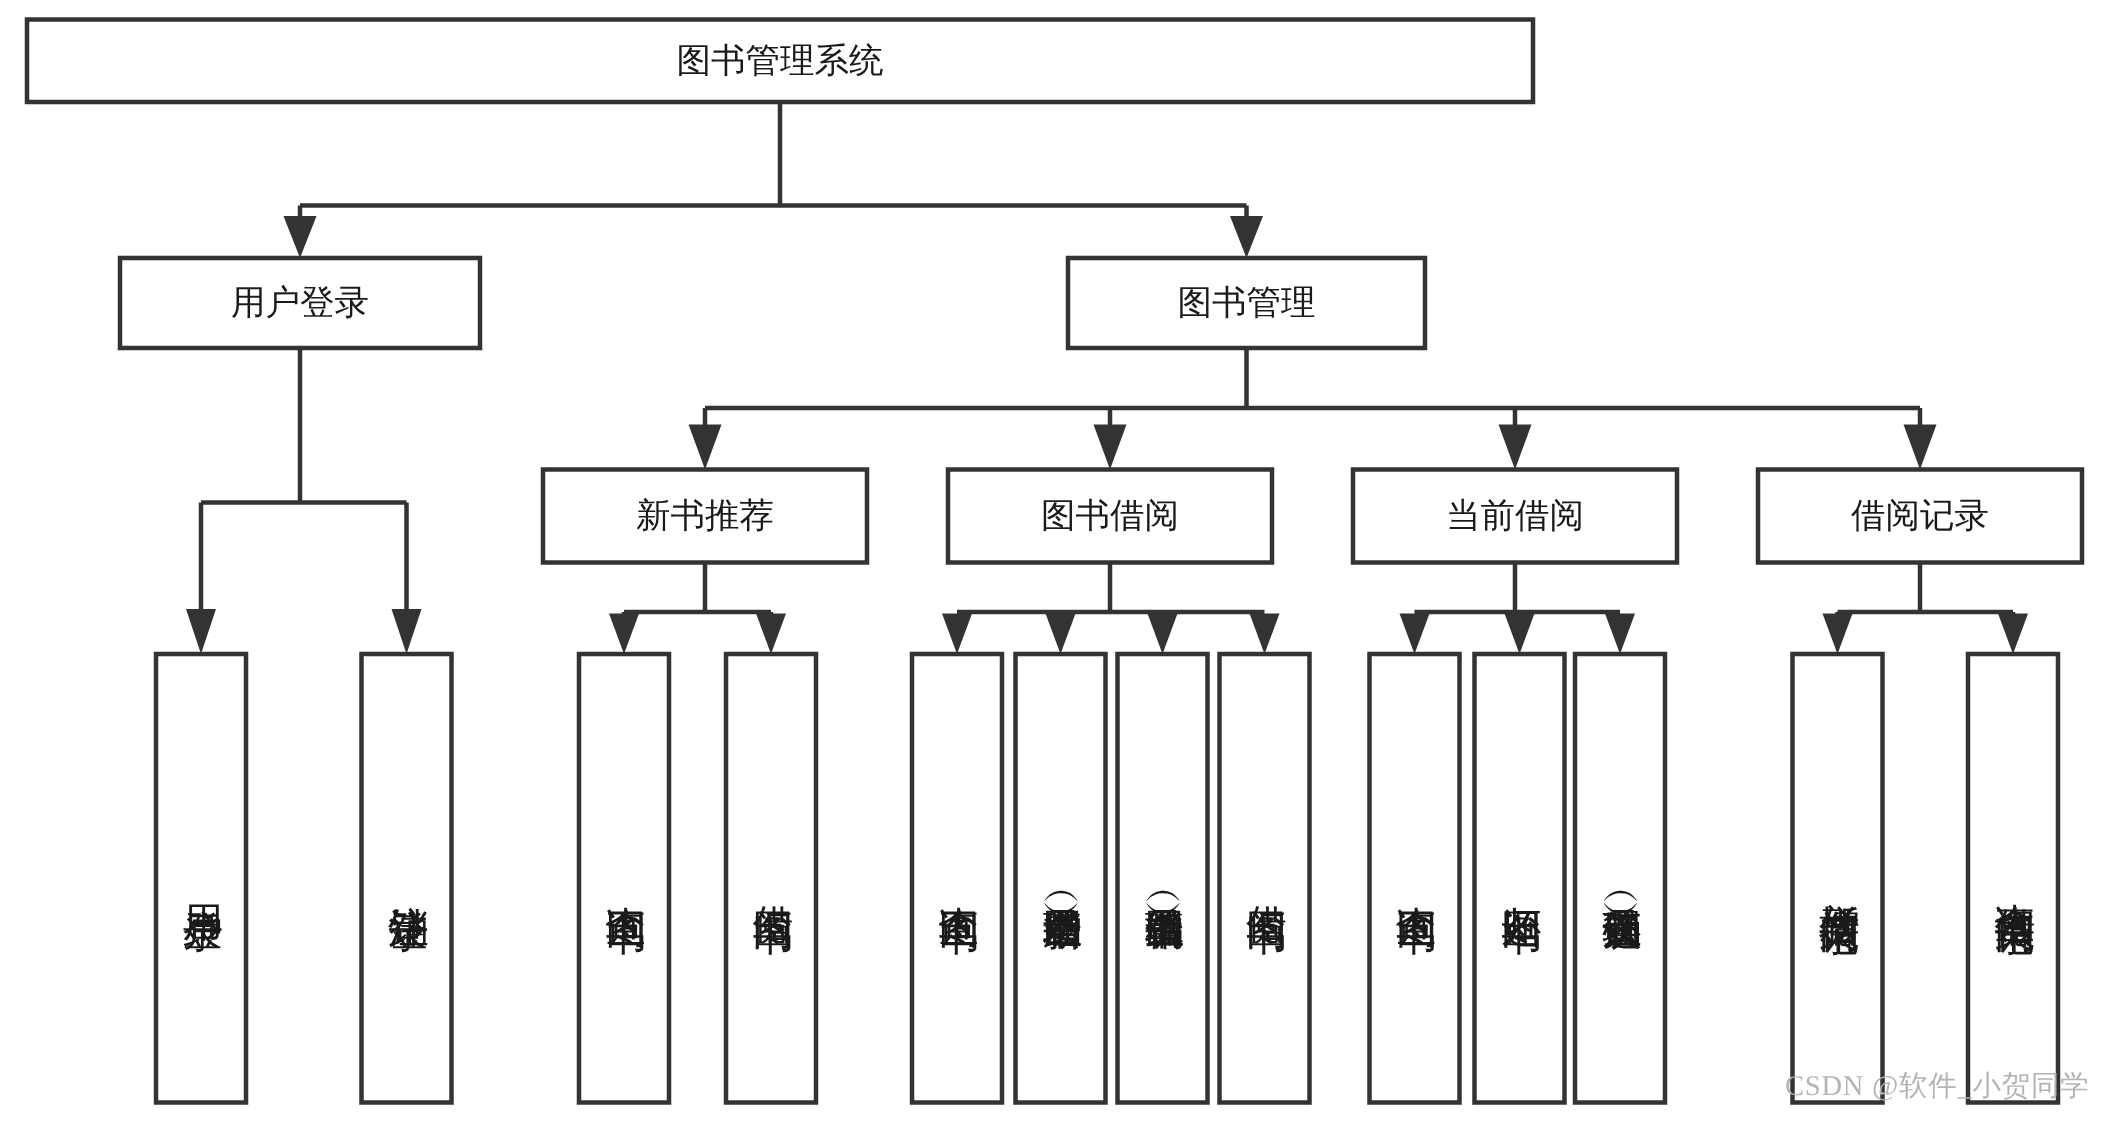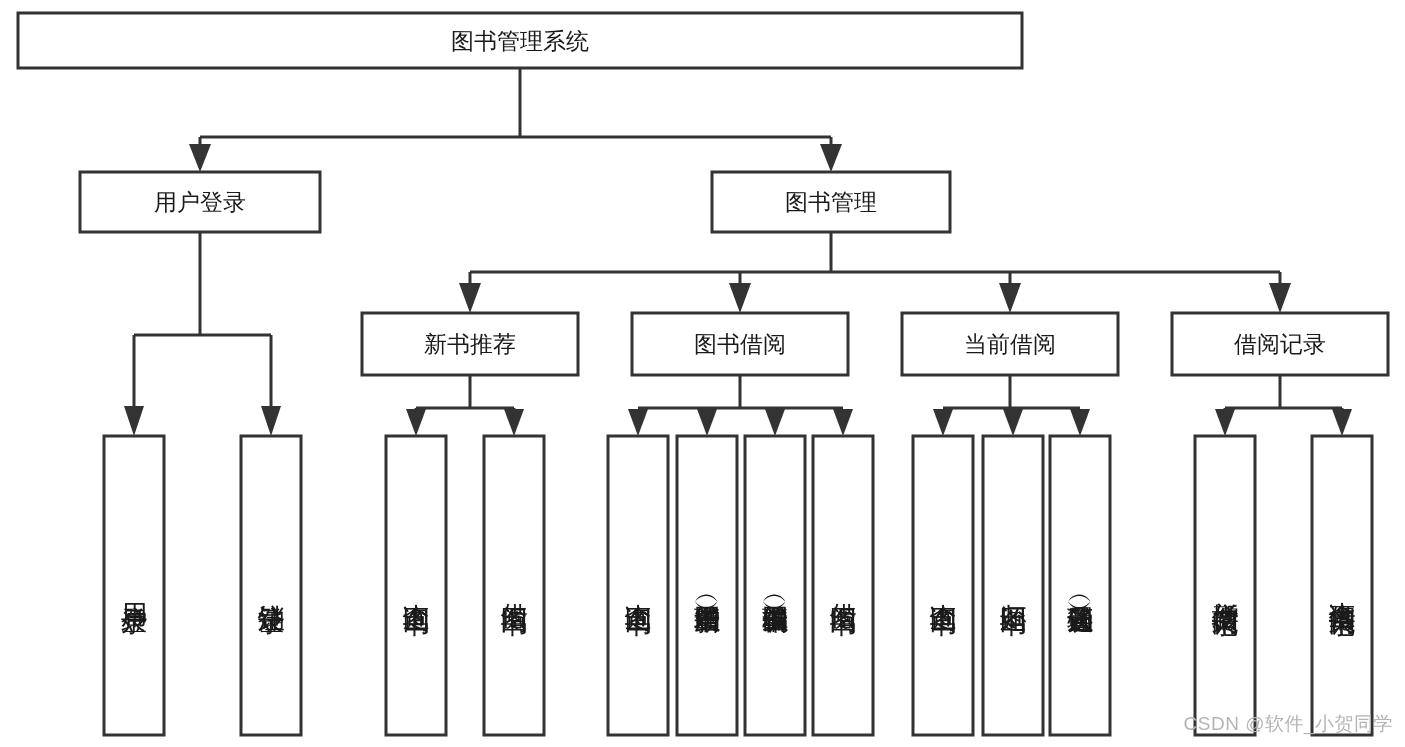--- a/index.html
+++ b/index.html
@@ -65,21 +65,21 @@
     pointer-events: none;
   }
   .vlabel.tight {
     font-size: 26px;
     letter-spacing: 0px;
   }
   .watermark {
     position: absolute;
     right: 12px;
     bottom: 4px;
-    font-family: Liberation Sans, sans-serif;
+    font-family: Liberation Serif, serif;
     font-size: 19px;
     color: #b4b4b4;
     letter-spacing: 0.5px;
     white-space: nowrap;
   }
 </style>
 </head>
 <body>
 
 <div id="diagram-root">

